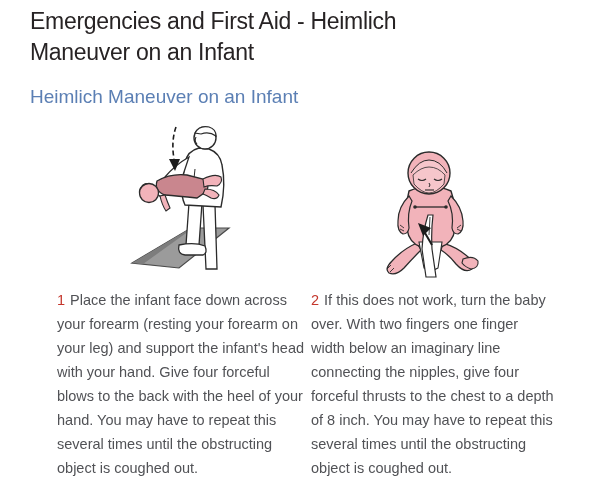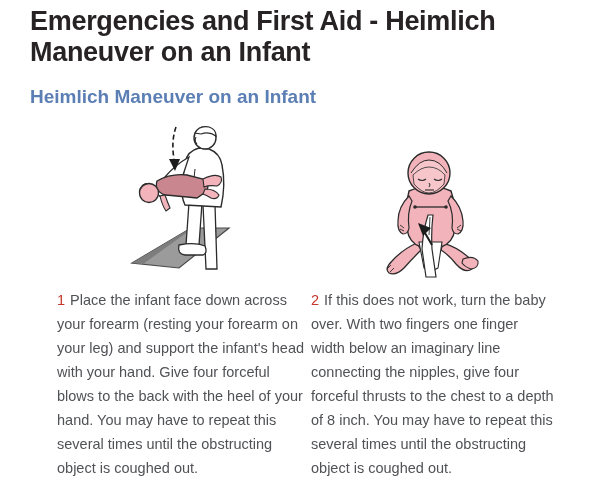--- a/index.html
+++ b/index.html
@@ -2,26 +2,26 @@
 <html><head>
 <meta charset="utf-8">
 <style>
   html,body{margin:0;padding:0;background:#ffffff;}
   #page{
     position:relative;width:600px;height:486px;background:#ffffff;overflow:hidden;
     font-family:"Liberation Sans", sans-serif;
   }
   .h1{
     position:absolute;left:30px;top:6px;width:545px;
-    font-size:27px;line-height:31px;font-weight:bold;color:#272324;
+    font-size:23px;line-height:31px;font-weight:normal;color:#272324;
     letter-spacing:-0.3px;white-space:pre-line;
   }
   .h2{
     position:absolute;left:30px;top:87px;width:500px;
-    font-size:19px;line-height:20px;font-weight:bold;color:#5b7fb4;
+    font-size:19px;line-height:20px;font-weight:normal;color:#5b7fb4;
   }
   .figure{position:absolute;}
   .fig-left{left:129px;top:123px;width:125px;height:147px;}
   .fig-right{left:379px;top:151px;width:105px;height:127px;}
   .step{
     position:absolute;top:288px;width:253px;
     font-size:14.5px;line-height:24px;color:#515256;
   }
   .step-1{left:57px;}
   .step-2{left:311px;}

